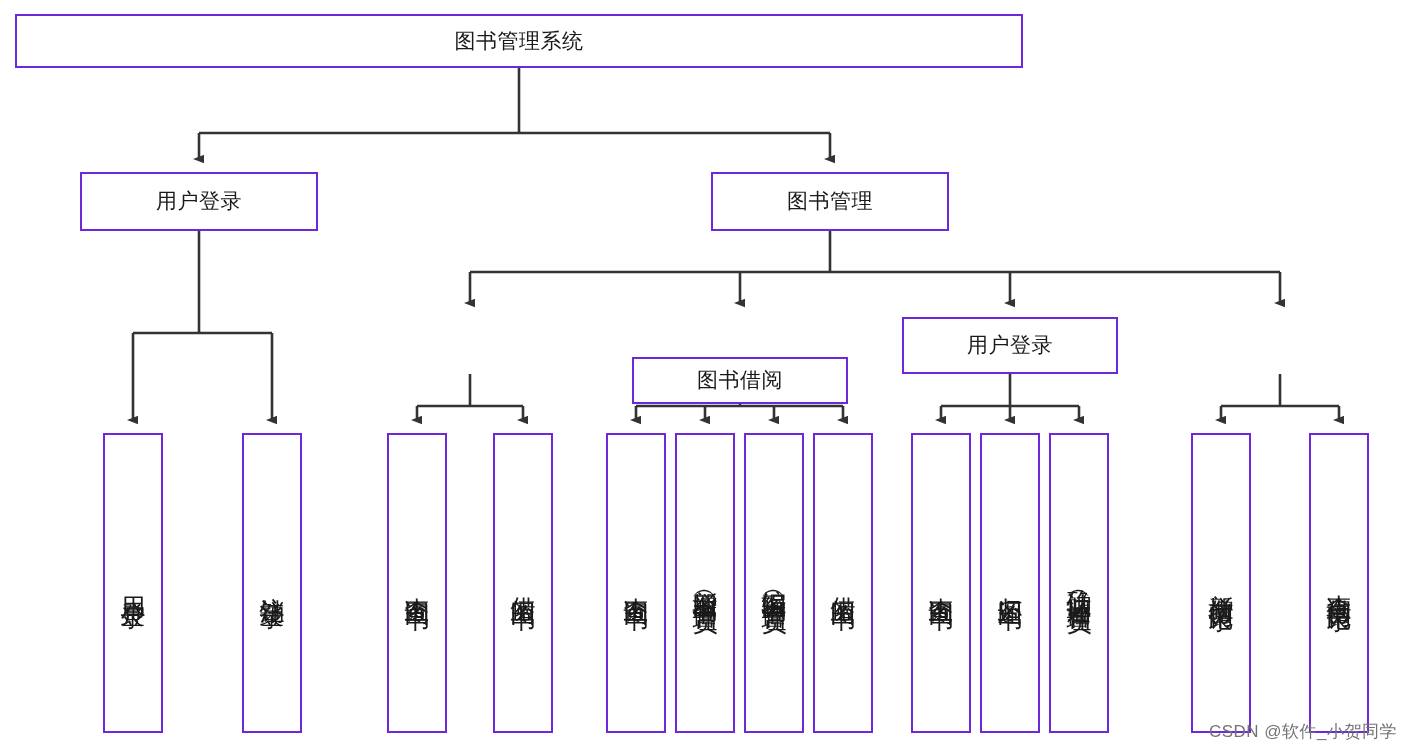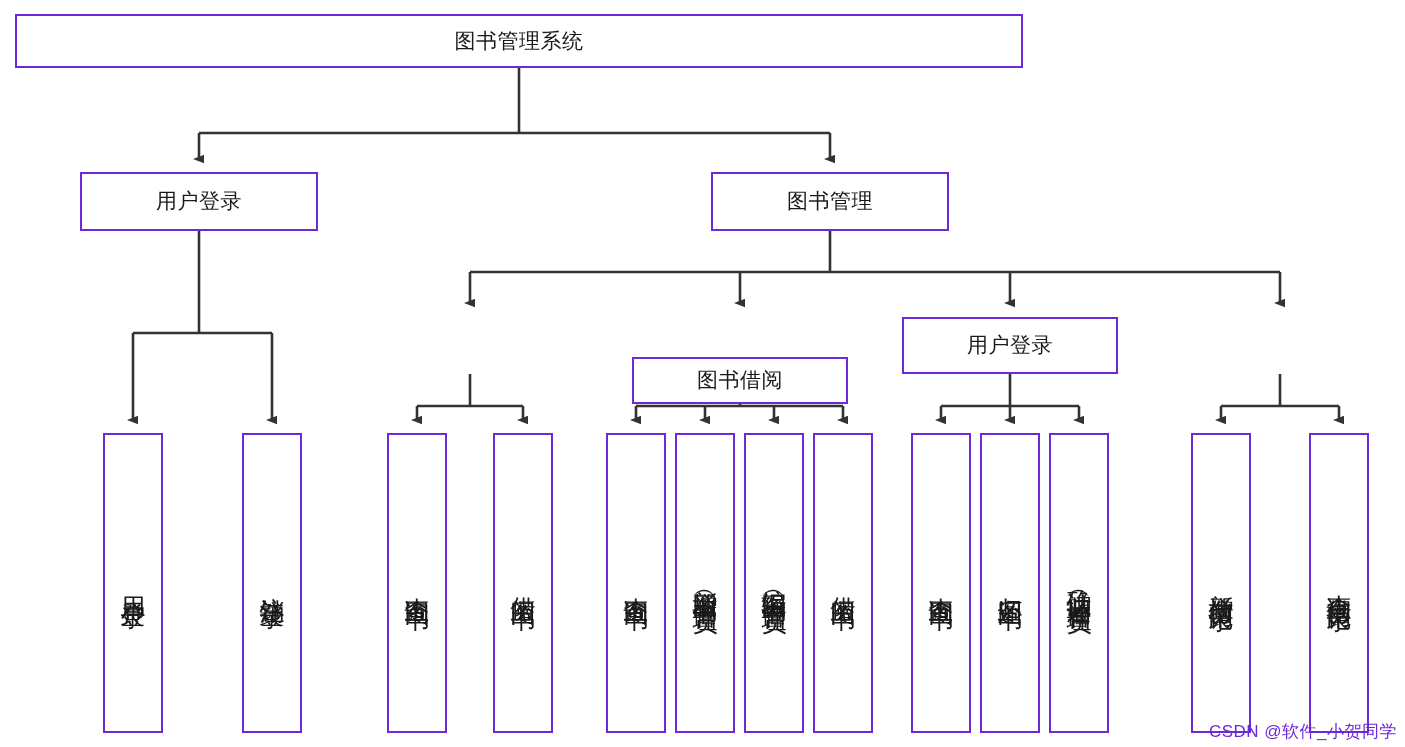--- a/index.html
+++ b/index.html
@@ -58,21 +58,21 @@
     text-orientation: upright;
     font-size: 25px;
     line-height: 1.0;
     letter-spacing: 3px;
   }
   .watermark {
     position: absolute;
     right: 8px;
     bottom: 4px;
     font-size: 17px;
-    color: #6d28d9;
+    color: #737373;
     white-space: nowrap;
     letter-spacing: 0.5px;
   }
 </style>
 </head>
 <body>
 
 <div id="canvas">
 
   <svg class="wires" viewBox="0 0 1405 747">

